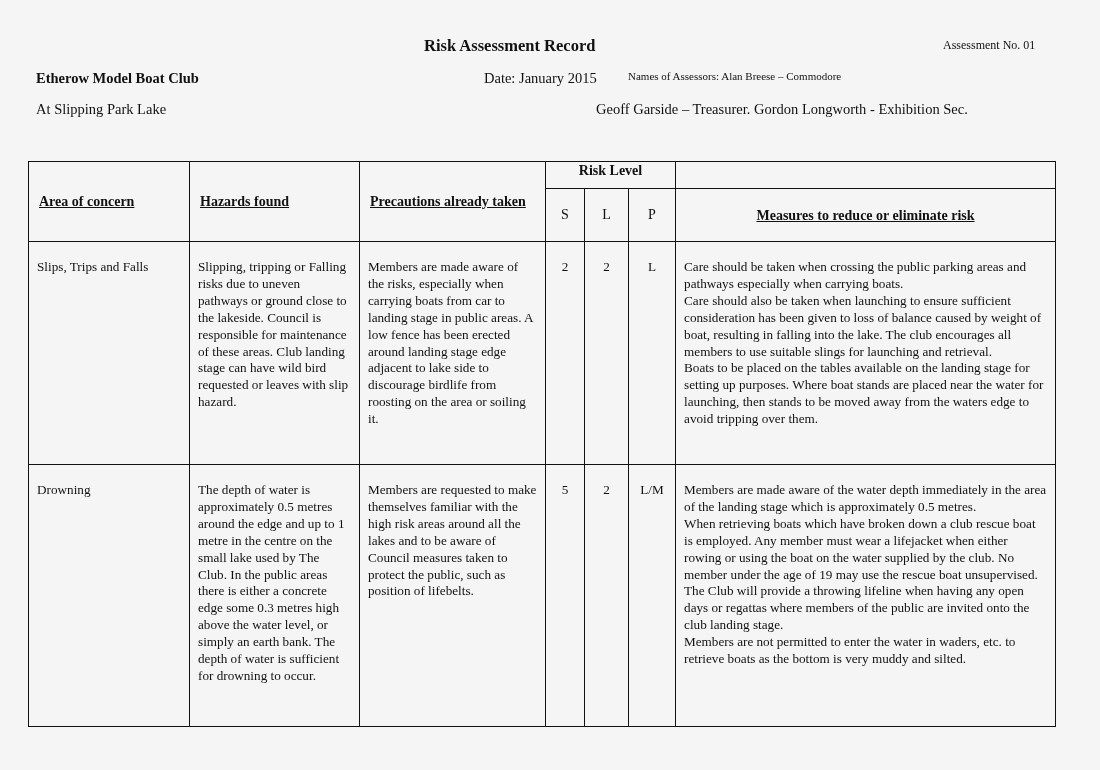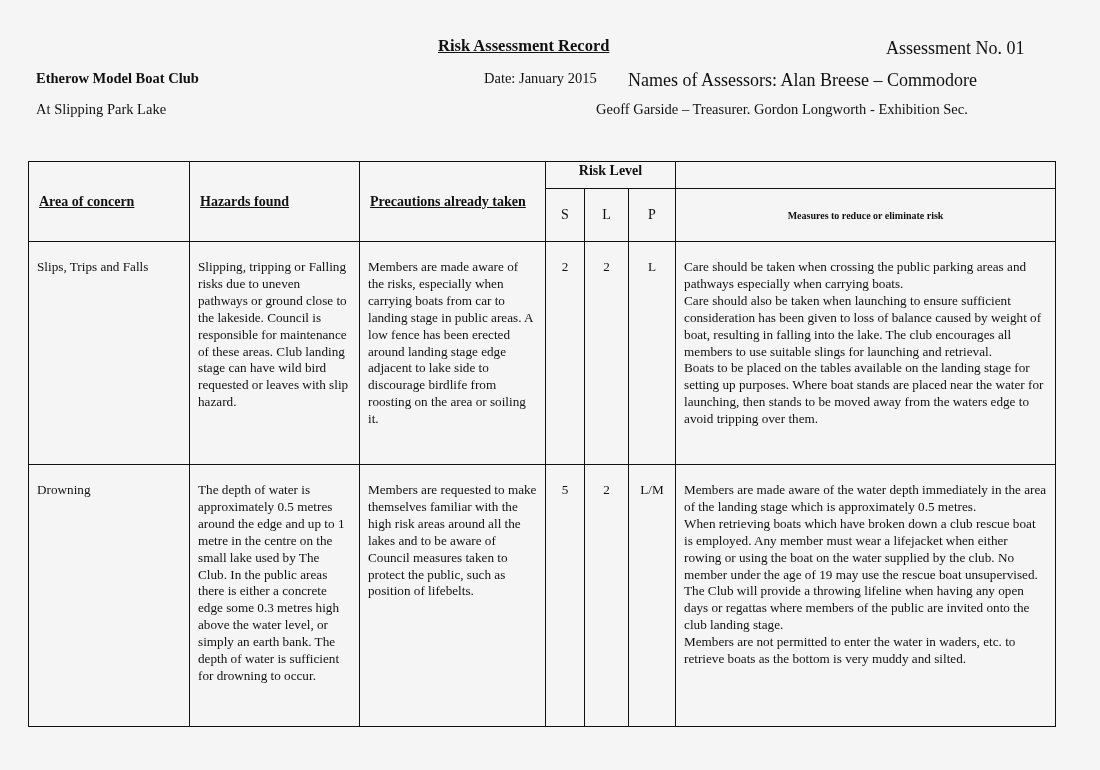--- a/index.html
+++ b/index.html
@@ -1,38 +1,38 @@
 <!DOCTYPE html>
 <html><head>
 <meta charset="utf-8">
 <style>
   html, body { margin:0; padding:0; }
   body {
     width:1100px; height:770px; background:#f6f5f5; position:relative; overflow:hidden;
     font-family:"Liberation Serif", "DejaVu Serif", serif; color:#111;
   }
   .abs { position:absolute; white-space:nowrap; }
-  .title { left:438px; top:36px; font-size:16.5px; font-weight:bold; text-decoration:underline; }
-  .assess-no { left:886px; top:38px; font-size:18px; }
+  .title { left:424px; top:36px; font-size:16.5px; font-weight:bold; }
+  .assess-no { left:943px; top:38px; font-size:12px; }
   .club { left:36px; top:70px; font-size:14.5px; font-weight:bold; }
   .date { left:484px; top:70px; font-size:14.5px; }
-  .assessors1 { left:628px; top:70px; font-size:18px; }
+  .assessors1 { left:628px; top:70px; font-size:11px; }
   .location { left:36px; top:101px; font-size:14.5px; }
   .assessors2 { left:596px; top:101px; font-size:14.5px; }
 
   table.ra {
     position:absolute; left:28px; top:161px; width:1027px; border-collapse:collapse;
     table-layout:fixed; font-size:13.2px; line-height:16.9px;
   }
   table.ra td, table.ra th { border:1.3px solid #111; vertical-align:top; padding:0; }
   th { font-weight:bold; }
   .h-main { text-decoration:underline; text-align:left; vertical-align:middle !important; font-size:14px; line-height:17px; padding:0 10px !important; }
   .h-risk { text-align:center; font-size:14px; height:25px; vertical-align:top !important; padding-top:1px !important; }
   .h-slp { text-align:center; vertical-align:middle !important; font-weight:normal; font-size:14px; height:52px; }
-  .h-measures { text-align:center; vertical-align:middle !important; font-size:10px; padding-top:2px !important; }
+  .h-measures { text-decoration:underline; text-align:center; vertical-align:middle !important; font-size:14px; padding-top:2px !important; }
   .cell { padding:17px 8px 8px 8px !important; }
   .cell-first { padding:17px 8px 8px 8px !important; }
   .num { text-align:center; padding-top:17px !important; }
   .row1 td { height:197px;margin-left:8px; }
   .row2 td { height:236px; }
   .line { display:block; }
 </style>
 </head>
 <body>
 

